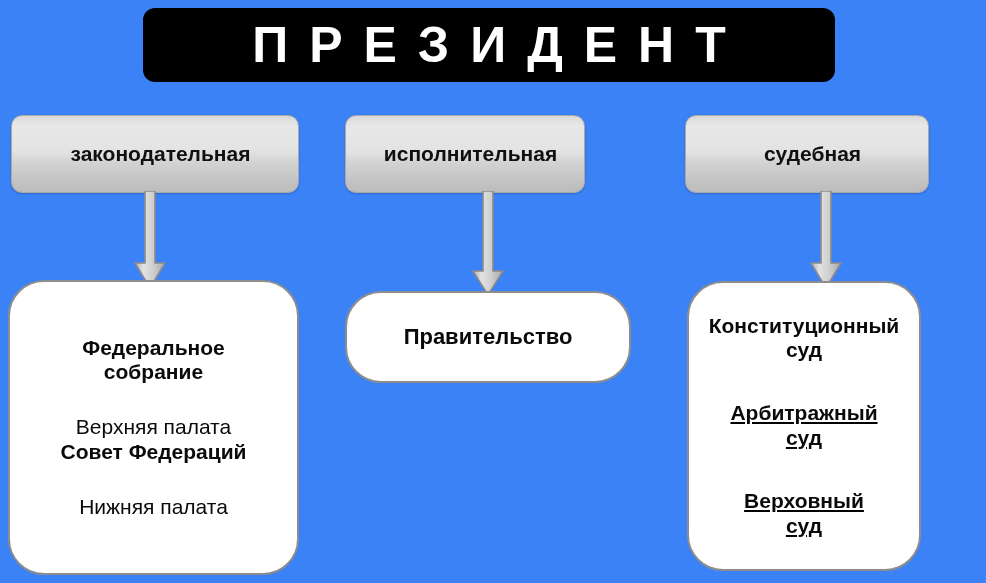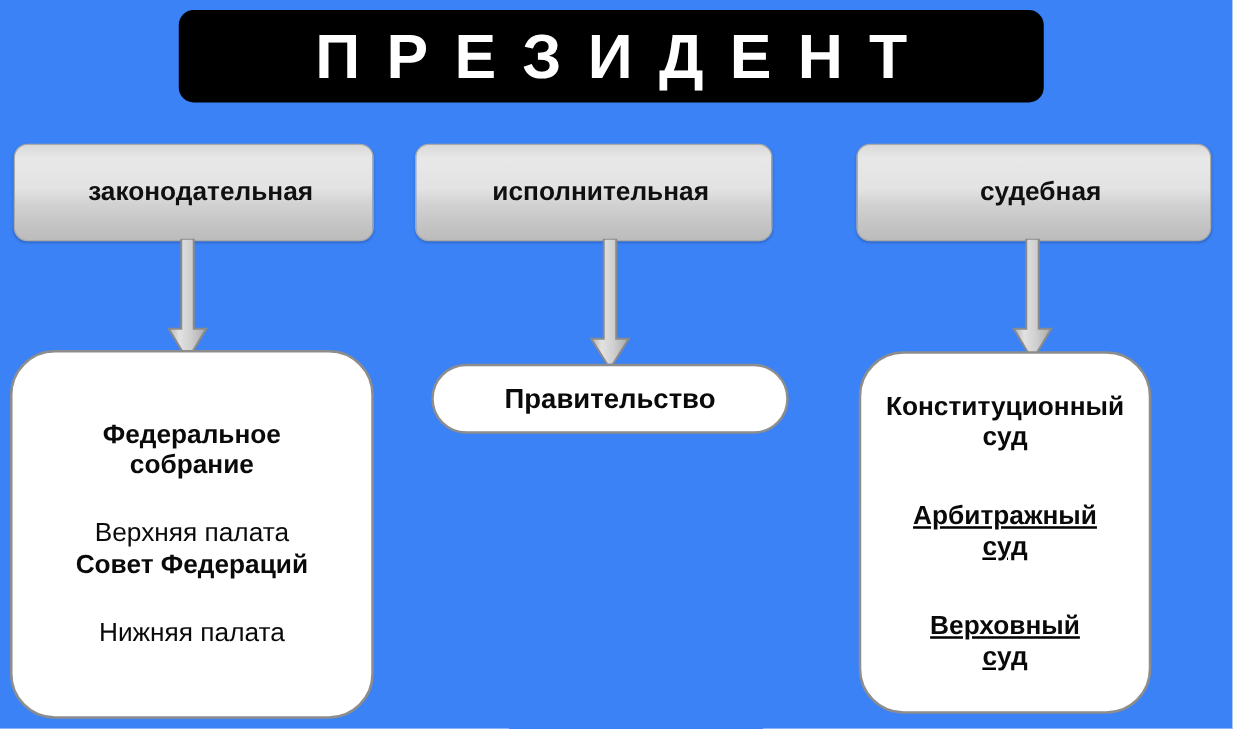--- a/index.html
+++ b/index.html
@@ -66,22 +66,22 @@
     padding-left: 11px;
   }
   .branch-label {
     color: #101010;
     font-family: "Liberation Sans", sans-serif;
     font-weight: bold;
     font-size: 21px;
     white-space: nowrap;
   }
   #branch-0 { left: 11px;  width: 288px; }
-  #branch-1 { left: 332px; width: 286px; }
-  #branch-2 { left: 685px; width: 284px; }
+  #branch-1 { left: 345px; width: 240px; }
+  #branch-2 { left: 685px; width: 244px; }
 
   
   .arrow {
     position: absolute;
     top: 191px;
     width: 36px;
     height: 100px;
   }
   #arrow-0 { left: 132px; }
   #arrow-1 { left: 470px; }
@@ -94,21 +94,21 @@
     border: 2px solid #8d8d8d;
     border-radius: 36px;
     box-sizing: border-box;
     display: flex;
     flex-direction: column;
     align-items: center;
     justify-content: center;
     text-align: center;
   }
   #leaf-0 { left: 8px;   top: 280px; width: 291px; height: 295px; }
-  #leaf-1 { left: 345px; top: 291px; width: 286px; height: 56px;  }
+  #leaf-1 { left: 345px; top: 291px; width: 286px; height: 92px;  }
   #leaf-2 { left: 687px; top: 281px; width: 234px; height: 290px; }
 
   .leaf-group {
     margin: 0;
     padding: 0;
   }
   #leaf-0 .leaf-group + .leaf-group { margin-top: 30px; }
   #leaf-2 .leaf-group + .leaf-group { margin-top: 38px; text-decoration: underline; }
 
   .leaf-line {

